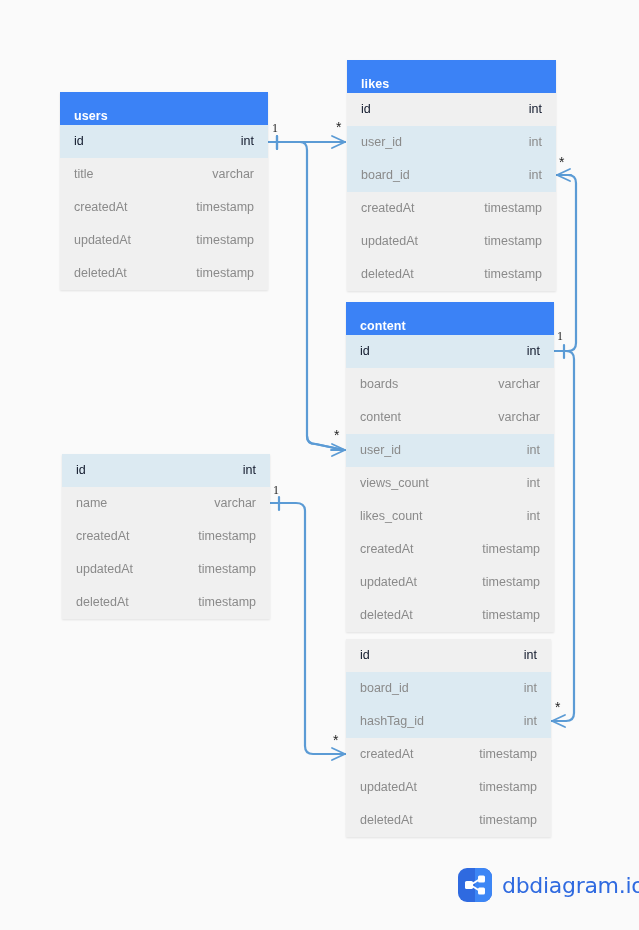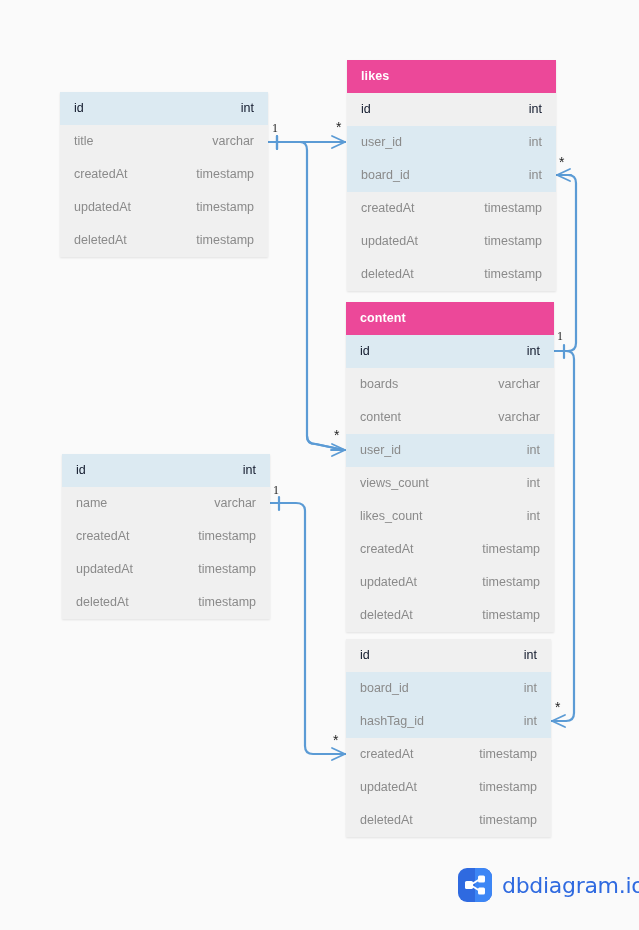--- a/index.html
+++ b/index.html
@@ -29,28 +29,28 @@
     pointer-events: none;
   }
   
   .table-card {
     position: absolute;
     background: #f0f0f0;
     box-shadow: 0 1px 2px rgba(0,0,0,0.10);
     overflow: hidden;
   }
   .table-header {
-    background: #ec4899;
+    background: #3b82f6;
     color: #ffffff;
     font-size: 12.5px;
     font-weight: bold;
     letter-spacing: 0.1px;
     height: 33px;
     line-height: 33px;
-    padding: 0 14px;
+    padding: 8px 14px;
     box-sizing: border-box;
     white-space: nowrap;
   }
   .table-row {
     height: 33px;
     line-height: 33px;
     padding: 0 14px;
     box-sizing: border-box;
     display: flex;
     justify-content: space-between;
@@ -182,20 +182,21 @@
   <div class="card-label" style="left:272px; top:122px;">1</div>
   <div class="card-label star" style="left:336px; top:120px;">*</div>
   <div class="card-label star" style="left:559px; top:155px;">*</div>
   <div class="card-label" style="left:557px; top:330px;">1</div>
   <div class="card-label star" style="left:334px; top:428px;">*</div>
   <div class="card-label" style="left:273px; top:484px;">1</div>
   <div class="card-label star" style="left:555px; top:700px;">*</div>
   <div class="card-label star" style="left:333px; top:733px;">*</div>
 
   <div class="table-card" style="left:60px; top:92px; width:208px;">
+    <div class="table-header">users</div>
     <div class="table-row pk highlight">
       <span class="col-name">id</span>
       <span class="col-type">int</span>
     </div>
     <div class="table-row">
       <span class="col-name">title</span>
       <span class="col-type">varchar</span>
     </div>
     <div class="table-row">
       <span class="col-name">createdAt</span>

